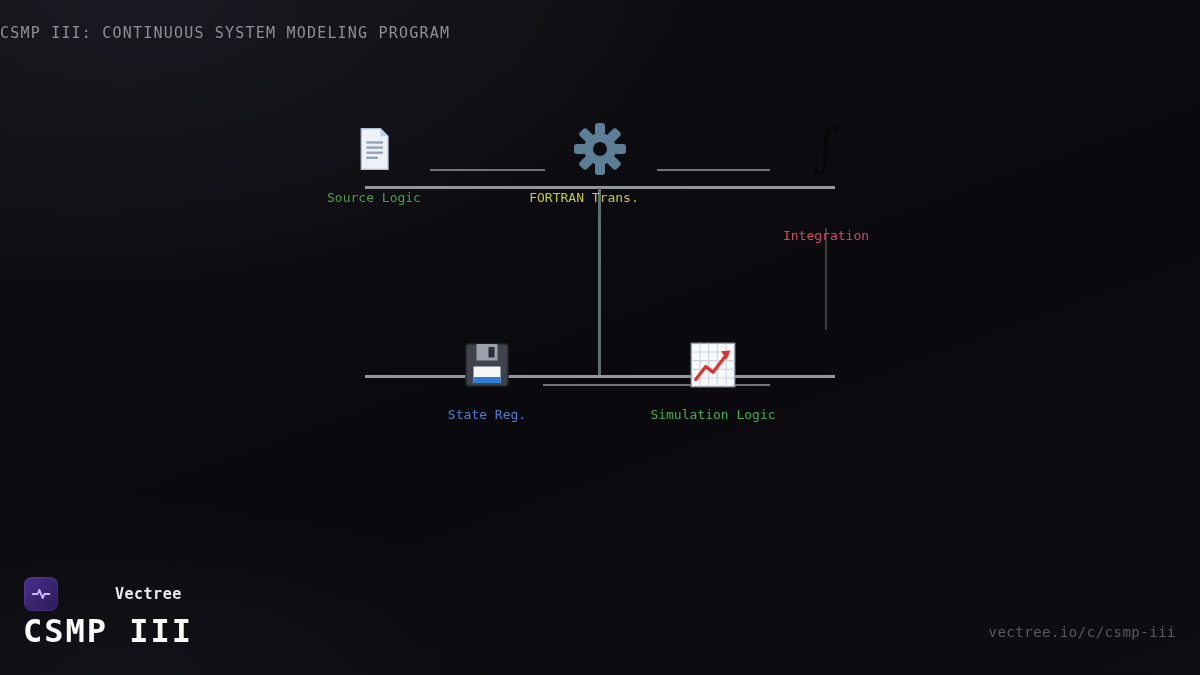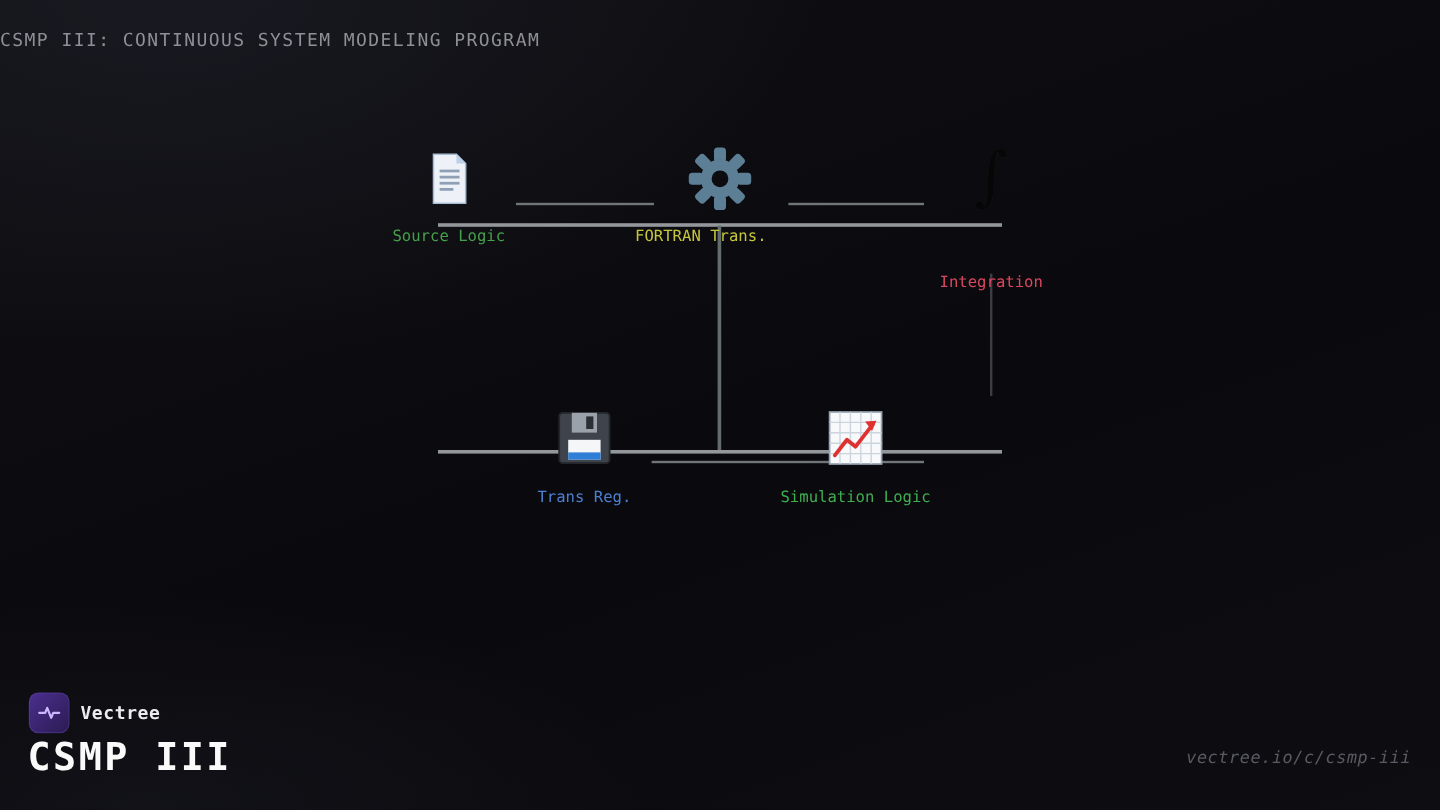--- a/index.html
+++ b/index.html
@@ -40,30 +40,30 @@
   .node-label,.icon{z-index:2;}
   
   .brand-row{position:absolute;left:24px;top:577px;display:flex;align-items:center;gap:9px;}
   .brand-logo{
     width:34px;height:34px;border-radius:8px;
     background:linear-gradient(135deg,#4c2f8f 0%,#2a1b52 100%);
     display:flex;align-items:center;justify-content:center;
     box-shadow:0 0 0 1px rgba(120,90,200,0.25) inset;
   }
   .brand-name{
-    color:#ececf0;font-weight:bold;font-size:15px;letter-spacing:0.5px;
+    color:#ececf0;font-weight:bold;font-size:15px;letter-spacing:0.5px;margin-left:48px;
   }
   .program-title{
     position:absolute;left:23px;top:612px;
     color:#fafafa;font-weight:bold;
     font-size:32px;letter-spacing:2px;
   }
   .footer-url{
     position:absolute;right:24px;top:624px;
-    color:#5a5a64;font-size:14px;letter-spacing:0.5px;font-style:italic;
+    color:#5a5a64;font-size:14px;letter-spacing:0.5px;
   }
 </style>
 </head>
 <body>
 
 <div class="canvas">
 
   <div class="title">CSMP III: CONTINUOUS SYSTEM MODELING PROGRAM</div>
 
   <div class="line h-line" style="left:430px;top:169px;width:115px;"></div>
@@ -129,21 +129,21 @@
         <line x1="3" y1="9" x2="33" y2="9"></line>
           <line x1="3" y1="15" x2="33" y2="15"></line>
         <line x1="3" y1="21" x2="33" y2="21"></line>
           <line x1="3" y1="27" x2="33" y2="27"></line>
       </g>
       <polyline points="6,28 13,19 18,23 28,10" fill="none" stroke="#e03131" stroke-width="2.2" stroke-linecap="round" stroke-linejoin="round"></polyline>
       <path d="M23.5 8.5 L30 8 L27.5 14 Z" fill="#e03131"></path>
     </svg>
   </span>
 
-  <div class="node-label" style="left: 387px; top: 408px; color: rgb(77, 127, 208);">Trans Reg.</div>
+  <div class="node-label" style="left: 387px; top: 408px; color: rgb(77, 127, 208);">State Reg.</div>
   <div class="node-label" style="left: 613px; top: 408px; color: rgb(63, 174, 79);">Simulation Logic</div>
 
   <div class="brand-row">
     <div class="brand-logo">
       <svg width="20" height="20" viewBox="0 0 24 24">
         <polyline points="2,12 8,12 10,7 14,17 16,12 22,12" fill="none" stroke="#cdb6ff" stroke-width="2.2" stroke-linecap="round" stroke-linejoin="round"></polyline>
       </svg>
     </div>
     <div class="brand-name">Vectree</div>
   </div>

